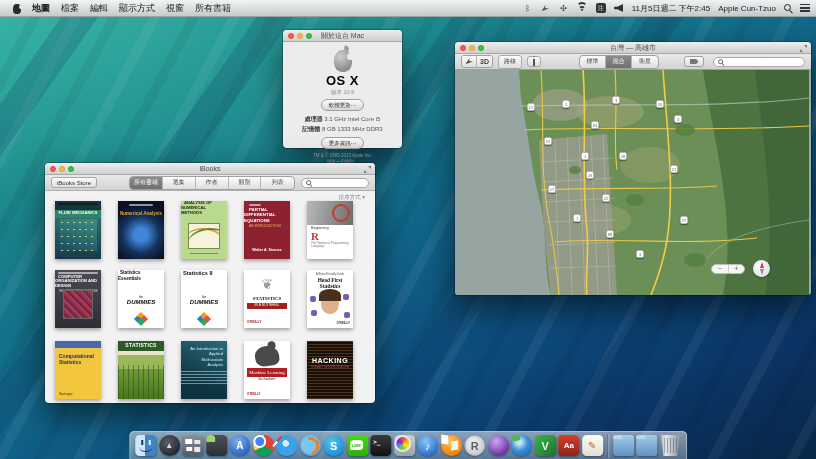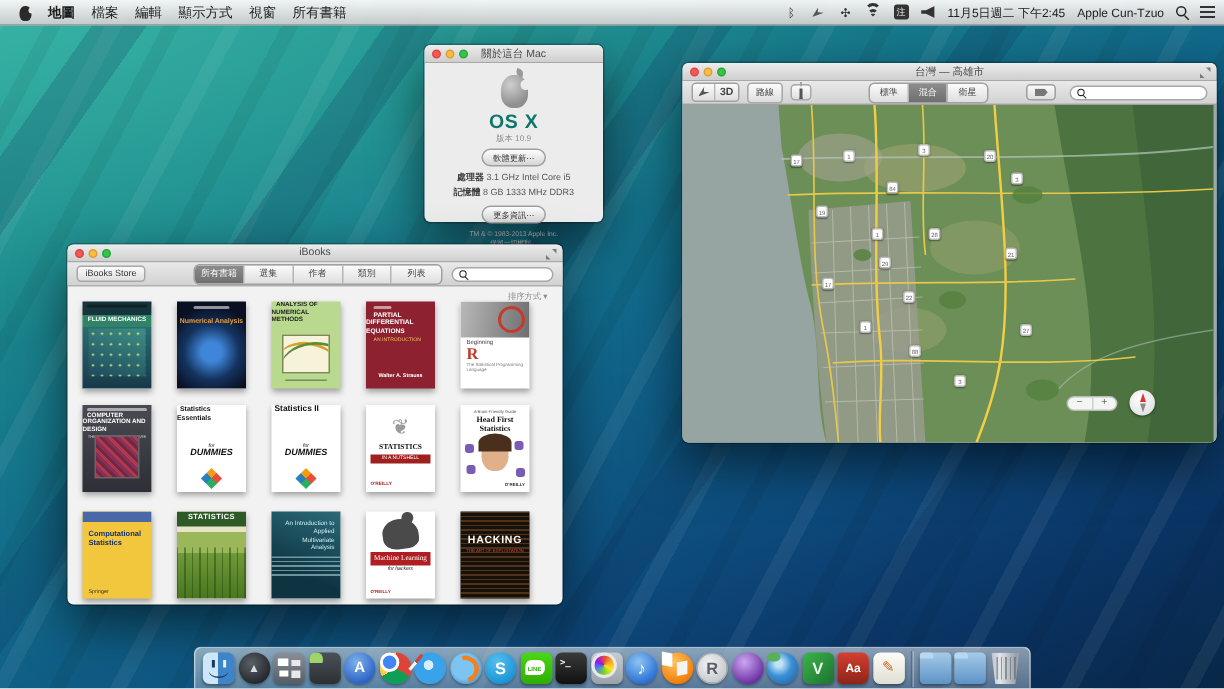--- a/index.html
+++ b/index.html
@@ -59,21 +59,21 @@
   .fsbtn::after { content:""; position:absolute; left:0; bottom:0; border-bottom:3px solid #7a7a7a; border-right:3px solid transparent; }
 
   
   #about { left:283px; top:30px; width:119px; height:118px; }
   #about .content { text-align:center; font-size:6px; color:#555; }
   .apple-logo { width:22px; height:26px; margin:4px auto 0; position:relative; }
   .apple-logo::before { content:""; position:absolute; inset:4px 2px 0 2px;
     background:radial-gradient(circle at 35% 30%, #cfcfcf, #8f8f8f 70%); border-radius:46% 46% 42% 42%; }
   .apple-logo::after { content:""; position:absolute; right:0; top:7px; width:7px; height:7px; background:#ececec; border-radius:50%; }
   .apple-leaf { position:absolute; left:12px; top:0; width:5px; height:5px; background:#9a9a9a; border-radius:0 70% 0 70%; transform:rotate(18deg); }
-  #about .osx { font-size:13px; font-weight:bold; color:#0f766e; letter-spacing:.5px; margin-top:1px; }
+  #about .osx { font-size:13px; font-weight:bold; color:#000000; letter-spacing:.5px; margin-top:1px; }
   #about .ver { font-size:5.5px; color:#8c8c8c; margin-top:1px; }
   .aqua-btn { display:inline-block; margin-top:3px; padding:1.5px 7px; font-size:5.5px; color:#333;
     background:linear-gradient(180deg,#fdfdfd,#d6d6d6); border:1px solid #9f9f9f; border-radius:6px; }
   #about .specs { margin-top:4px; line-height:1.6; }
   #about .specs b { color:#3a3a3a; }
   #about .copy { margin-top:4px; font-size:4.5px; color:#9a9a9a; line-height:1.4; }
 
   
   #ibooks { left:45px; top:163px; width:330px; height:240px; background:#f2f2f3; }
   #ibooks .toolbar { height:16px; background:linear-gradient(180deg,#e9e9e9,#d2d2d2); border-bottom:1px solid #b0b0b0;

